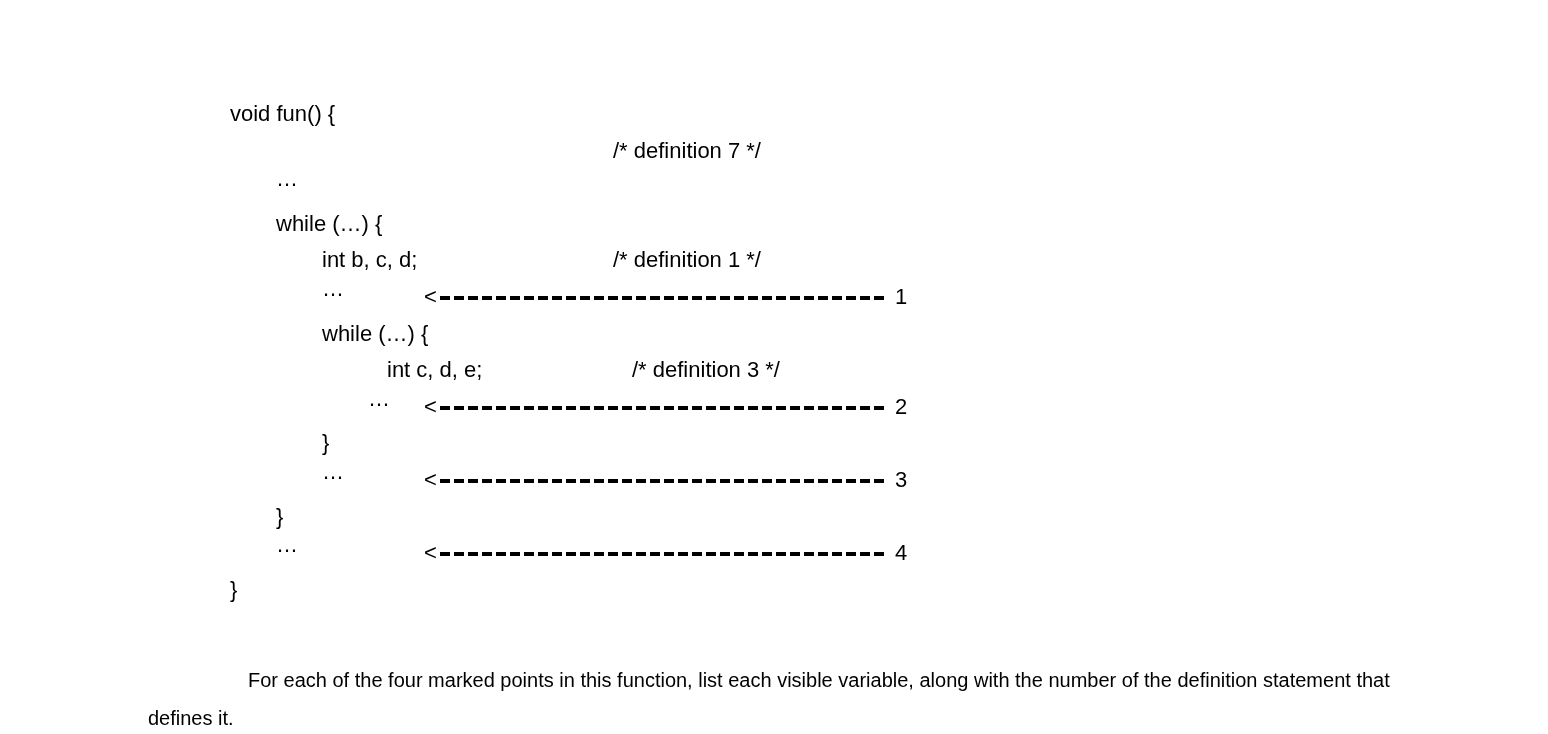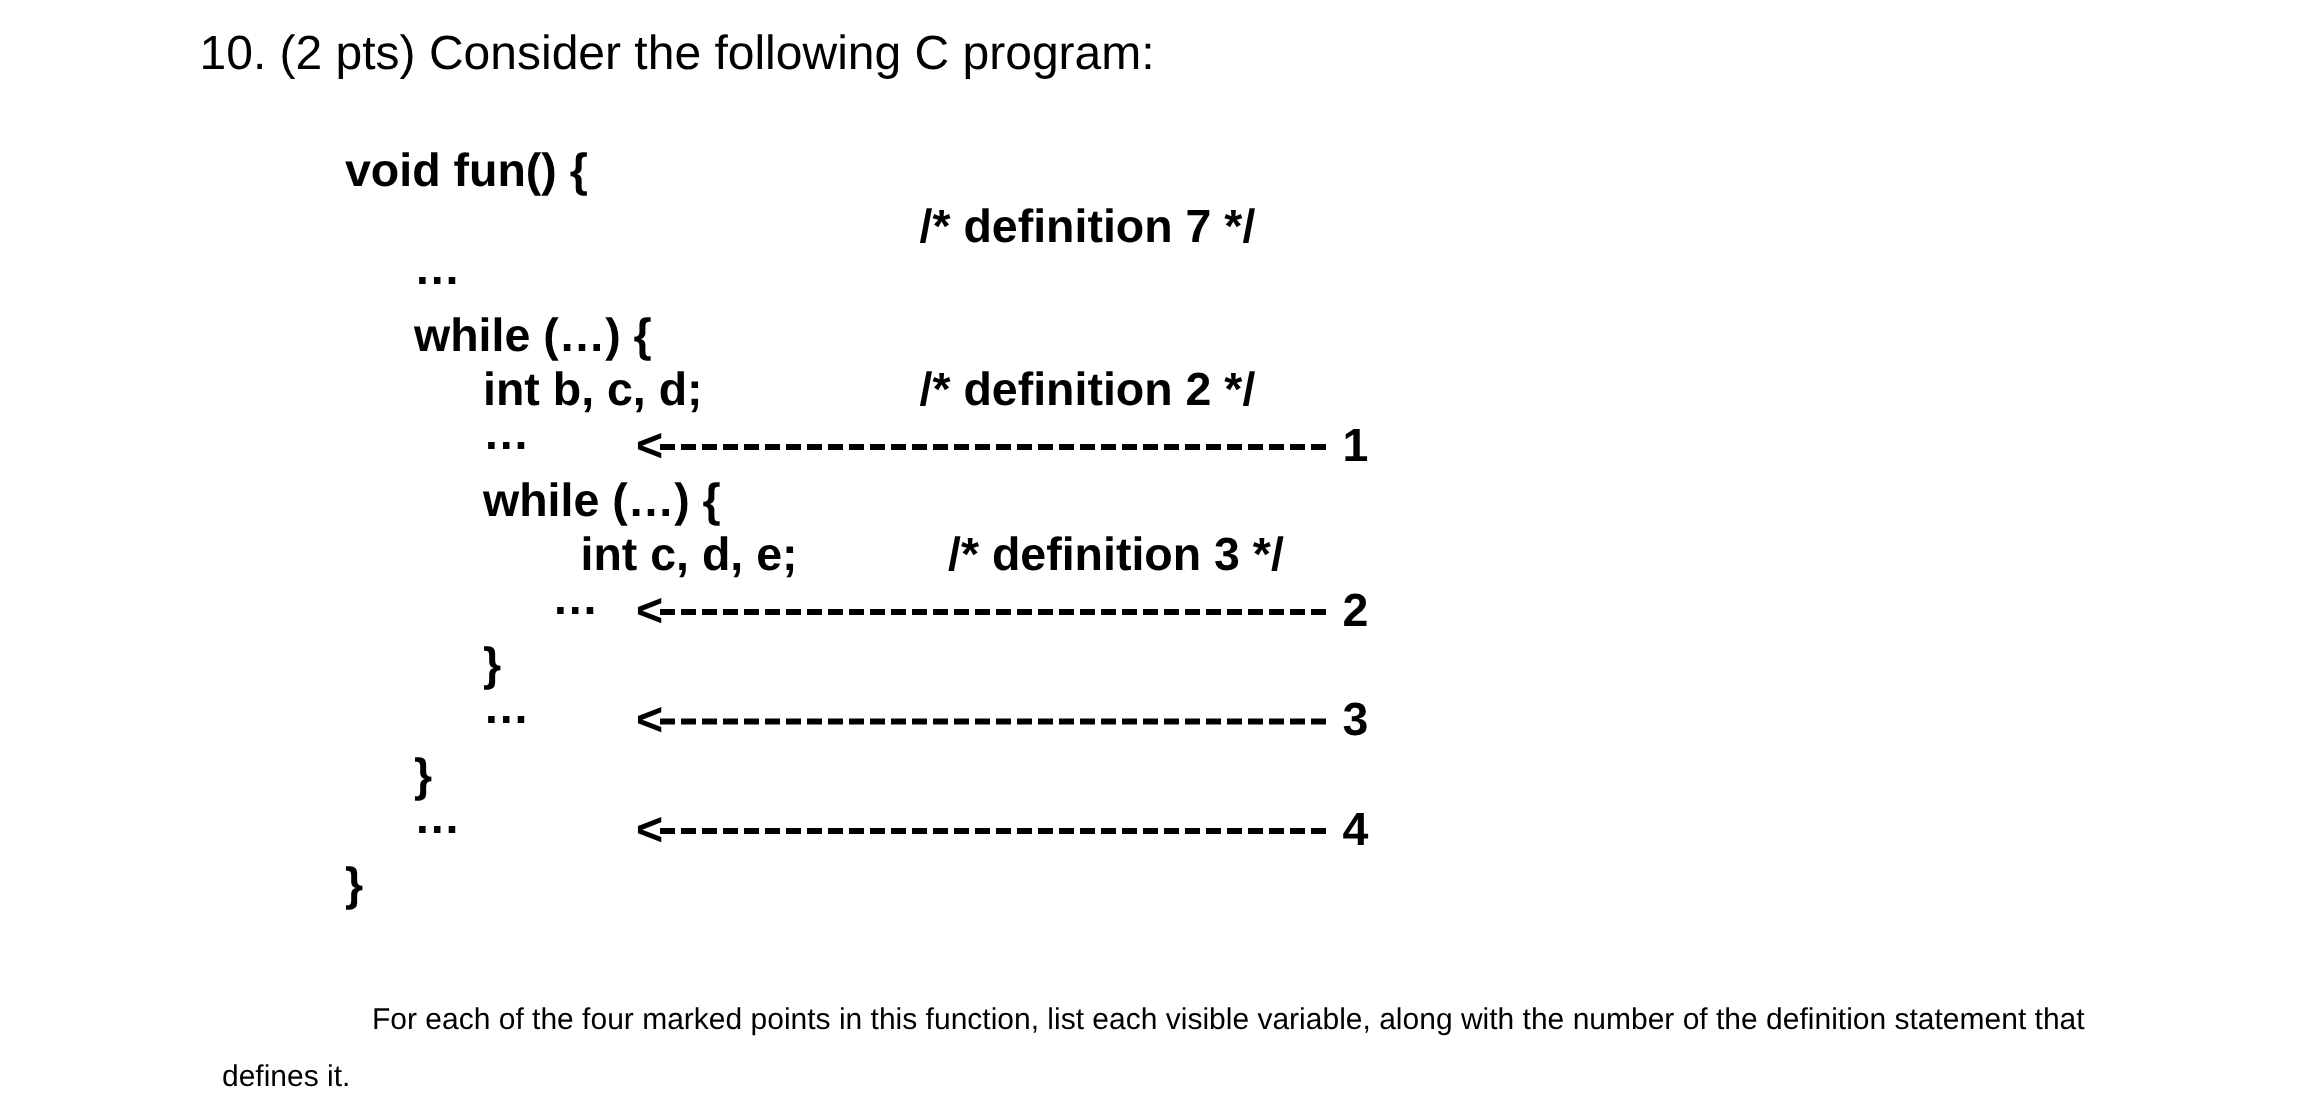--- a/index.html
+++ b/index.html
@@ -34,22 +34,21 @@
     top: 95px;
     width: 1548px;
     height: 530px;
   }
   .code-line {
     position: absolute;
     left: 0;
     width: 1548px;
     height: 37px;
     line-height: 37px;
-    font-size: 31px;
-    font-weight: bold;
+    font-size: 22px;
   }
   .code-text {
     position: absolute;
     top: 0;
     white-space: pre;
   }
   .code-text.dots {
     top: -8px;
   }
   .code-comment {
@@ -84,38 +83,37 @@
     margin: 16px;
     font-size: 20px;
     line-height: 37.5px;
     text-indent: 100px;
   }
 </style>
 </head>
 <body>
 
 <div class="page">
-  <div class="heading">10. (2 pts) Consider the following C program:</div>
 
   <div id="code-block" class="code-block">
       <div class="code-line" style="top: 0px;">
         <span class="code-text" style="left: 230px;">void fun() {</span>
       </div>
       <div class="code-line" style="top: 36.6px;">
         <span class="code-comment">/* definition 7 */</span>
       </div>
       <div class="code-line" style="top: 73.2px;">
         <span class="code-text dots" style="left: 276px;">…</span>
       </div>
       <div class="code-line" style="top: 109.8px;">
         <span class="code-text" style="left: 276px;">while (…) {</span>
       </div>
       <div class="code-line" style="top: 146.4px;">
         <span class="code-text" style="left: 322px;">int b, c, d;</span>
-        <span class="code-comment">/* definition 2 */</span>
+        <span class="code-comment">/* definition 1 */</span>
       </div>
       <div class="code-line" style="top: 183px;">
         <span class="code-text dots" style="left: 322px;">…</span>
         <span class="arrow-head">&lt;</span>
         <span class="arrow-dash"></span>
         <span class="arrow-num">1</span>
       </div>
       <div class="code-line" style="top: 219.6px;">
         <span class="code-text" style="left: 322px;">while (…) {</span>
       </div>

